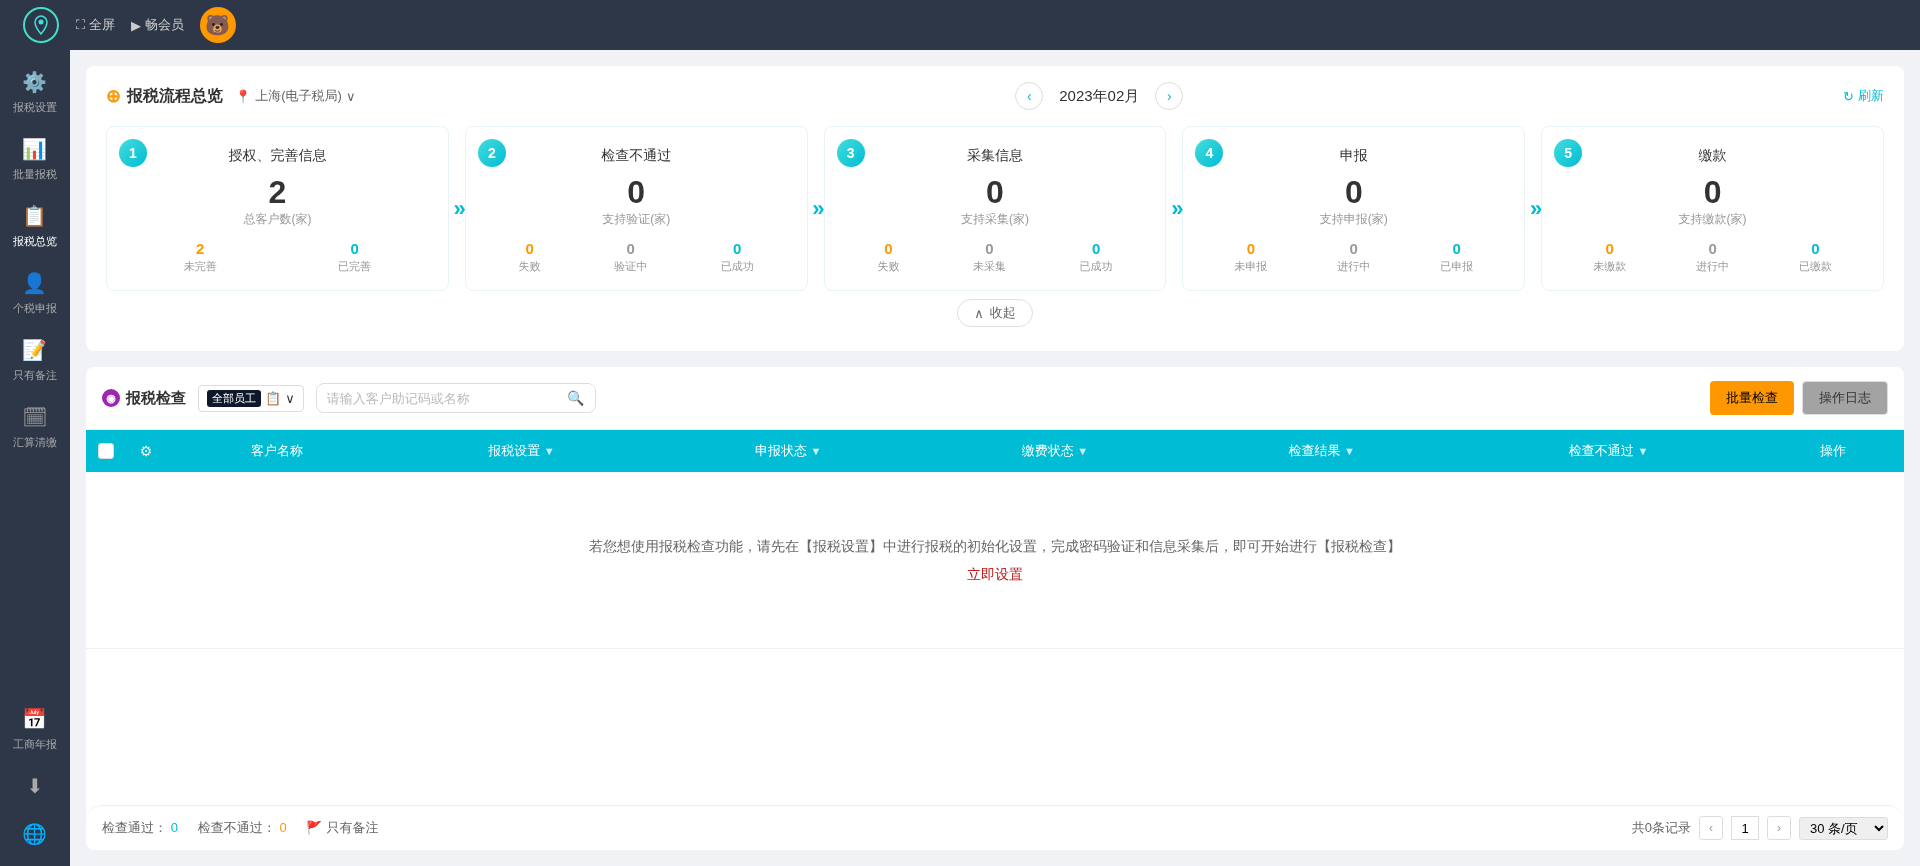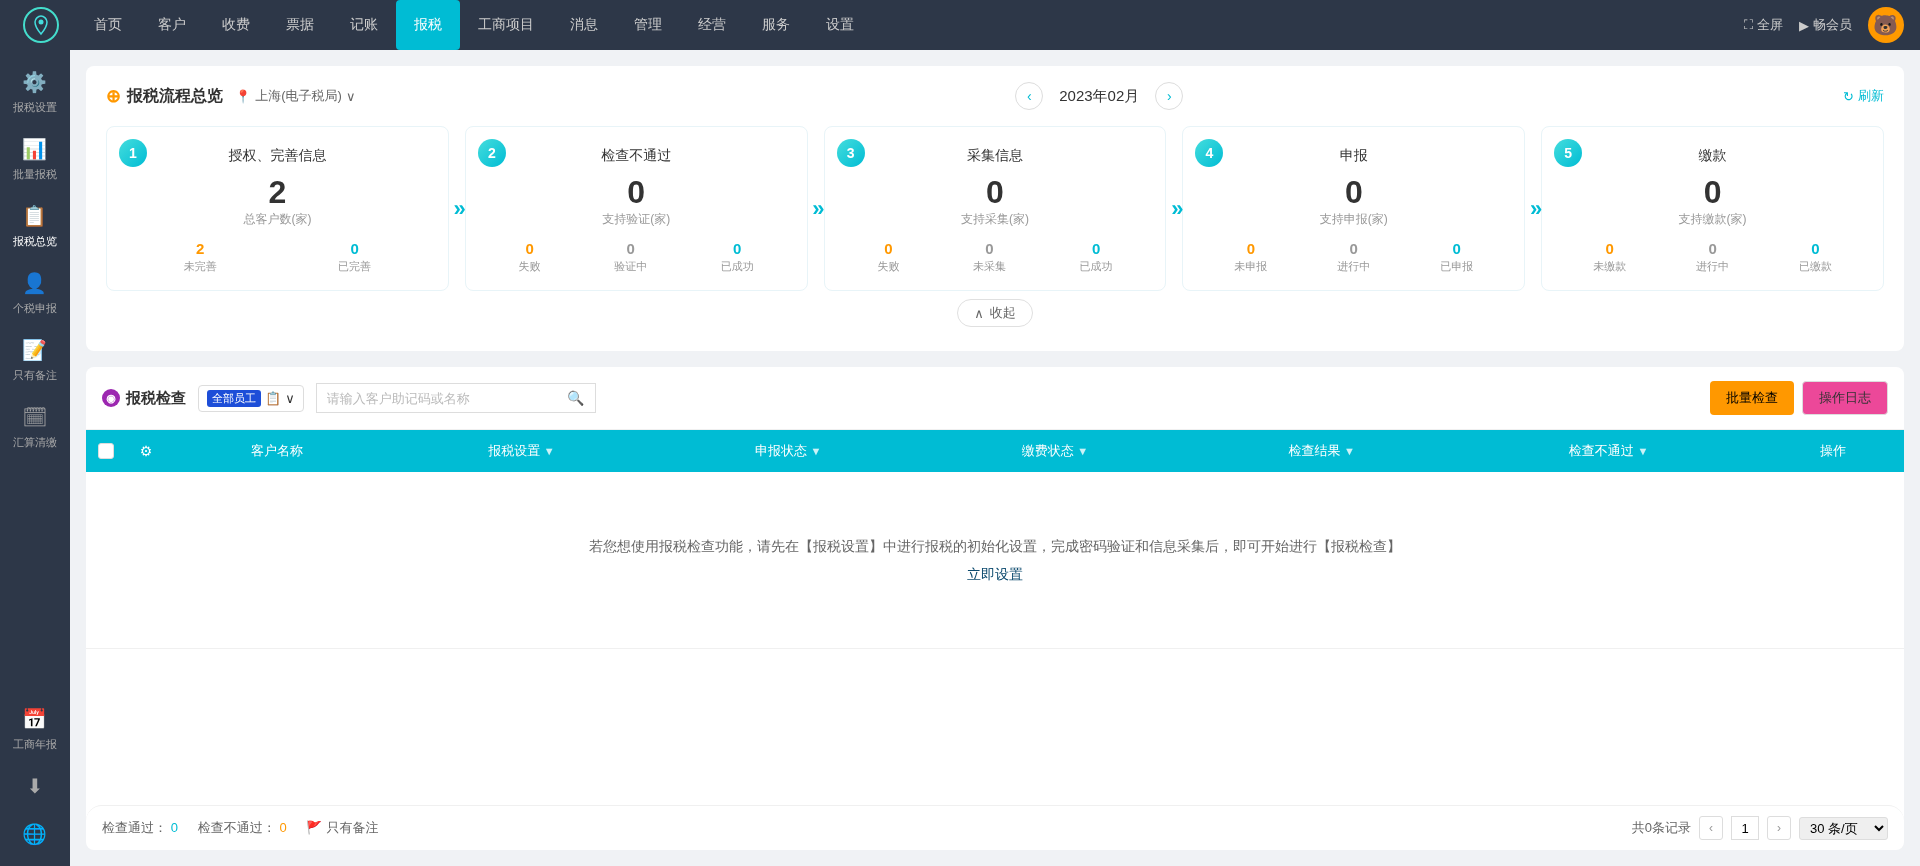--- a/index.html
+++ b/index.html
@@ -346,31 +346,31 @@
       border: 1px solid #ddd;
       border-radius: 4px;
       padding: 4px 8px;
       gap: 4px;
       cursor: pointer;
       font-size: 13px;
       color: #333;
       background: #fff;
     }
     .employee-selector .tag {
-      background: #1d4ed8;
+      background: #0f172a;
       color: #fff;
       padding: 1px 5px;
       border-radius: 3px;
       font-size: 11px;
     }
     .search-box {
       display: flex;
       align-items: flex-end;
       border: 1px solid #ddd;
-      border-radius: 0;
+      border-radius: 8px;
       overflow: hidden;
       flex: 1;
       max-width: 280px;
     }
     .search-box input {
       border: none;
       outline: none;
       padding: 6px 10px;
       font-size: 13px;
       flex: 1;
@@ -393,21 +393,21 @@
     .btn-orange {
       background: #ff9800;
       color: #000000;
       border: none;
       padding: 7px 16px;
       border-radius: 4px;
       cursor: pointer;
       font-size: 13px;
     }
     .btn-outline {
-      background: #ec4899;
+      background: #a3a3a3;
       color: #333;
       border: 1px solid #ddd;
       padding: 7px 16px;
       border-radius: 4px;
       cursor: pointer;
       font-size: 13px;
     }
 
     
     .table-container {
@@ -447,21 +447,21 @@
       display: flex;
       flex-direction: column;
       align-items: center;
       justify-content: center;
       padding: 50px 20px;
       color: #666;
       font-size: 14px;
       line-height: 2;
     }
     .setup-link {
-      color: #0c4a6e;
+      color: #b91c1c;
       cursor: pointer;
       text-decoration: none;
     }
 
     
     .table-footer {
       display: flex;
       align-items: center;
       justify-content: space-between;
       padding: 10px 16px;
@@ -524,34 +524,20 @@
 <body>
 
 <div class="top-nav">
   <div class="top-nav-logo">
     <div class="logo-circle">
       <svg width="22" height="22" viewBox="0 0 22 22" fill="none">
         <path d="M11 2 C8 2 5 5 5 8 C5 13 11 20 11 20 C11 20 17 13 17 8 C17 5 14 2 11 2Z" fill="none" stroke="#4dd" stroke-width="1.5"></path>
         <circle cx="11" cy="8" r="2.5" fill="#4dd"></circle>
       </svg>
     </div>
-  </div>
-  <div class="top-nav-items">
-    <div class="top-nav-item">首页</div>
-    <div class="top-nav-item">客户</div>
-    <div class="top-nav-item">收费</div>
-    <div class="top-nav-item">票据</div>
-    <div class="top-nav-item">记账</div>
-    <div class="top-nav-item active">报税</div>
-    <div class="top-nav-item">工商项目</div>
-    <div class="top-nav-item">消息</div>
-    <div class="top-nav-item">管理</div>
-    <div class="top-nav-item">经营</div>
-    <div class="top-nav-item">服务</div>
-    <div class="top-nav-item">设置</div>
   </div>
   <div class="top-nav-right">
     <div class="top-nav-right-item">
       <span>⛶</span>
       <span>全屏</span>
     </div>
     <div class="top-nav-right-item">
       <span>▶</span>
       <span>畅会员</span>
     </div>

